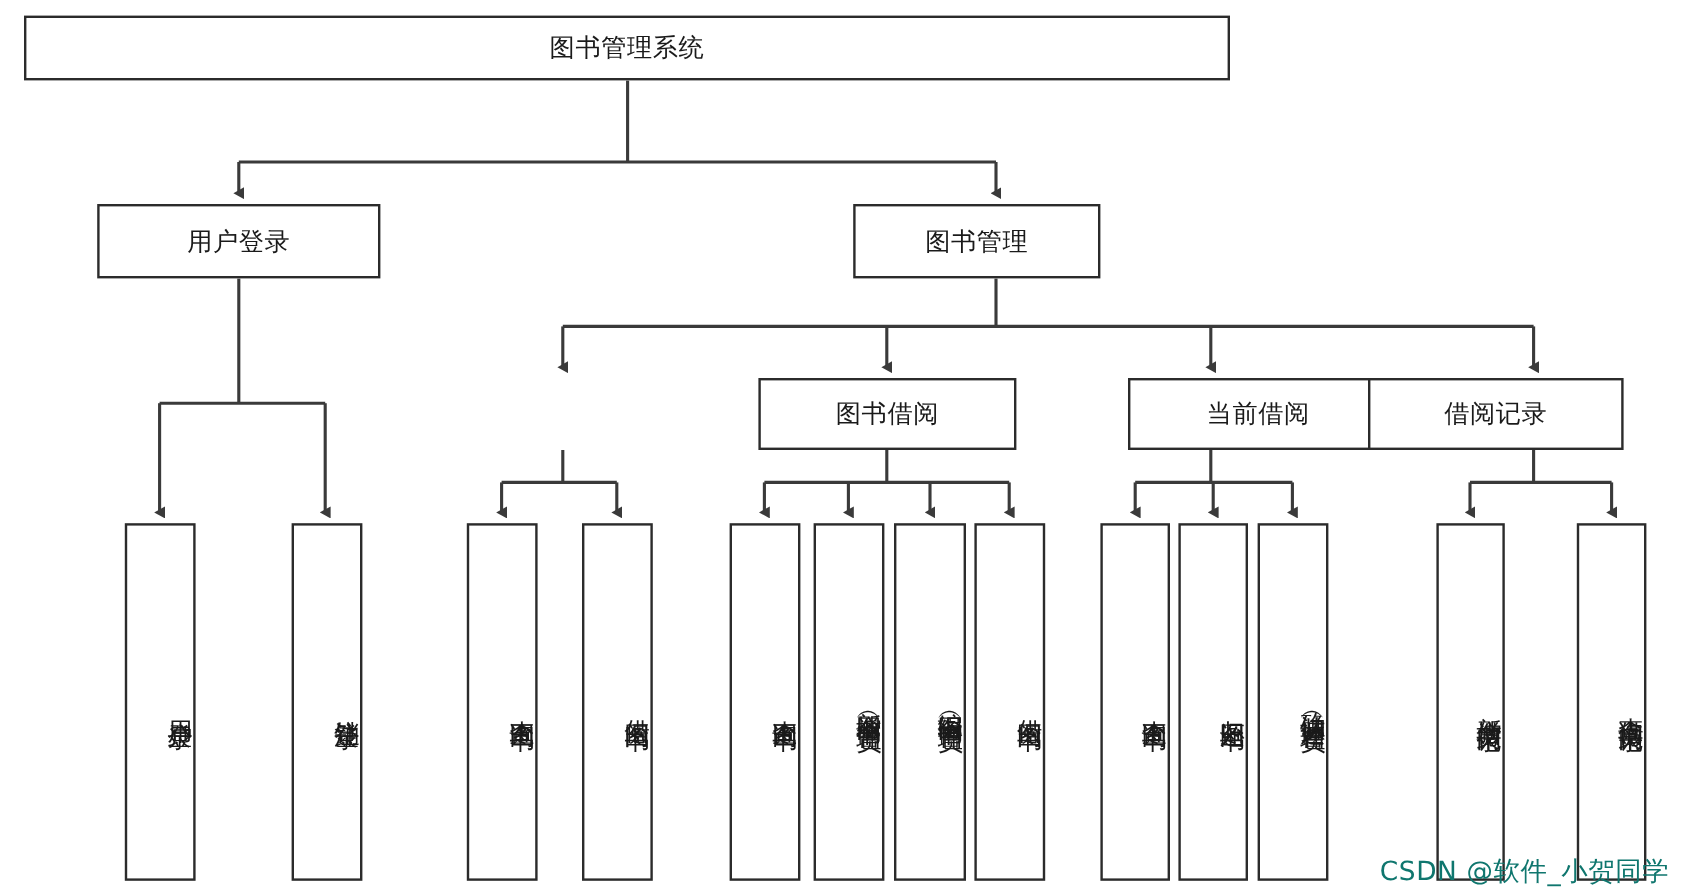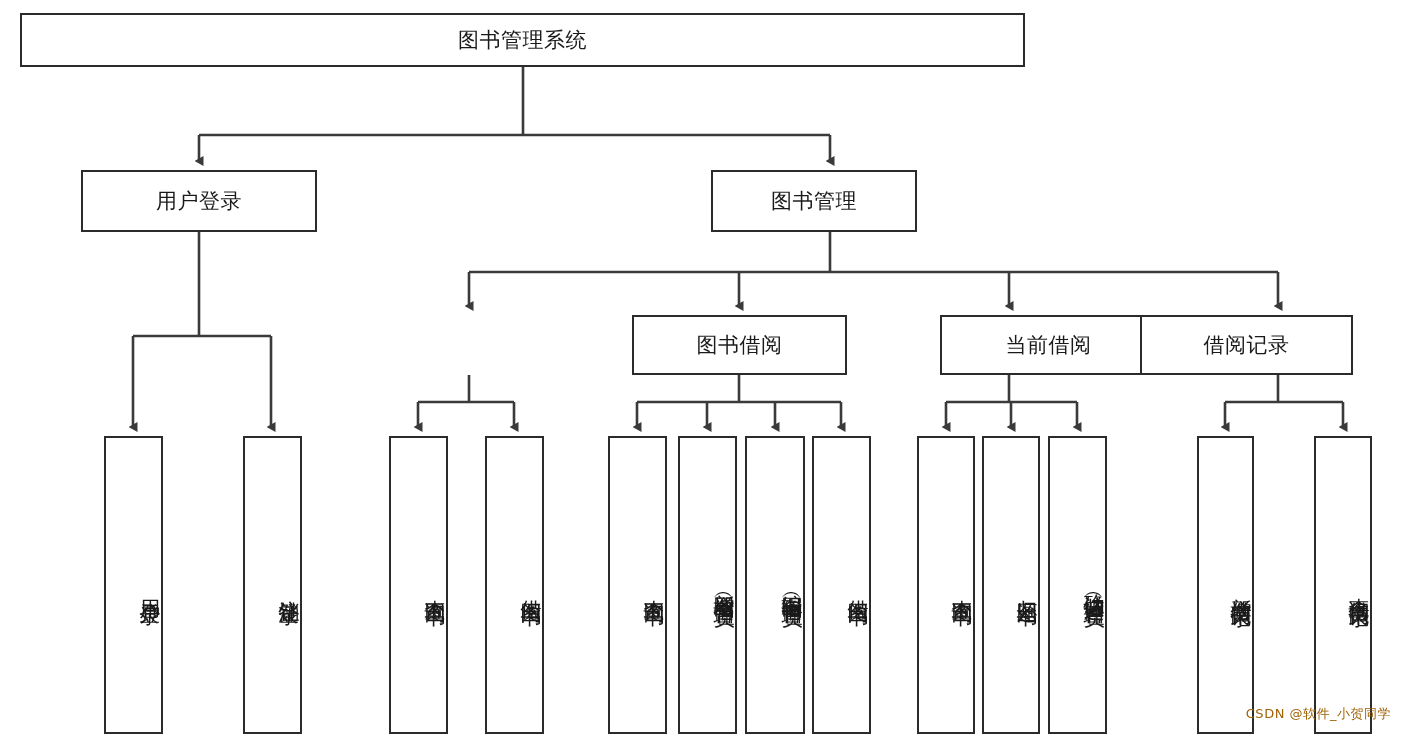--- a/index.html
+++ b/index.html
@@ -52,23 +52,23 @@
   .node-box.vert.tall-text {
     padding-top: 2px;
   }
   .node-label {
     display: block;
     white-space: nowrap;
   }
   #watermark {
     position: absolute;
     right: 14px;
-    bottom: 24px;
-    font-size: 13px;
-    color: #a16207;
+    bottom: 6px;
+    font-size: 22px;
+    color: #0f766e;
     letter-spacing: 0.5px;
     white-space: nowrap;
     pointer-events: none;
   }
 </style>
 </head>
 <body>
 
 <div id="diagram-root">
 

